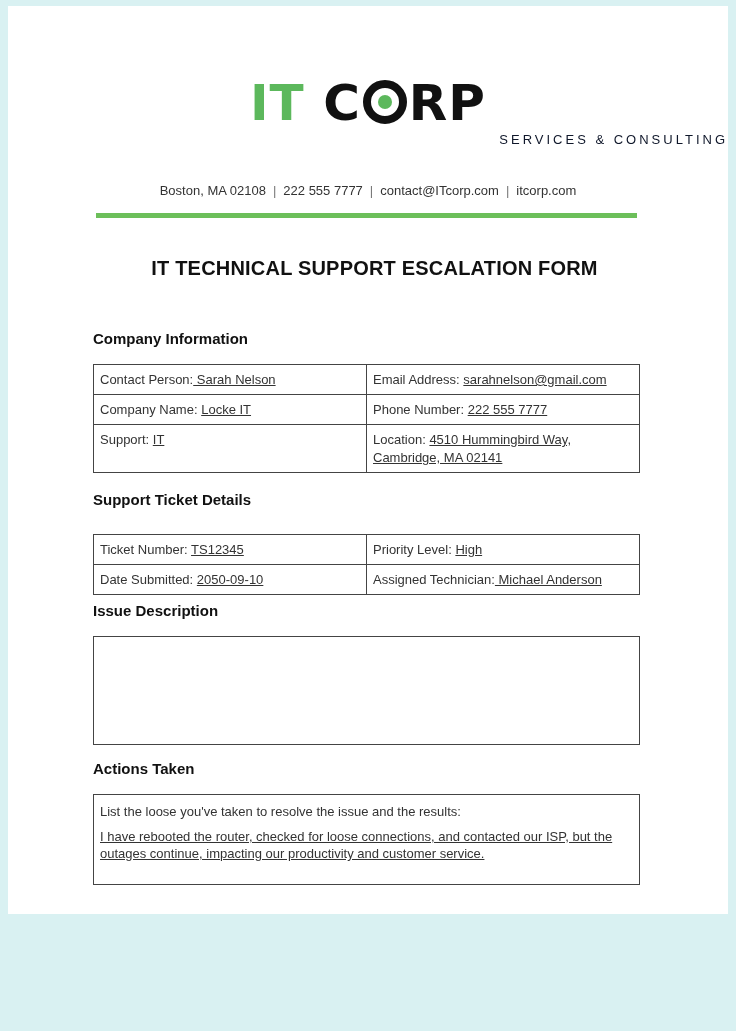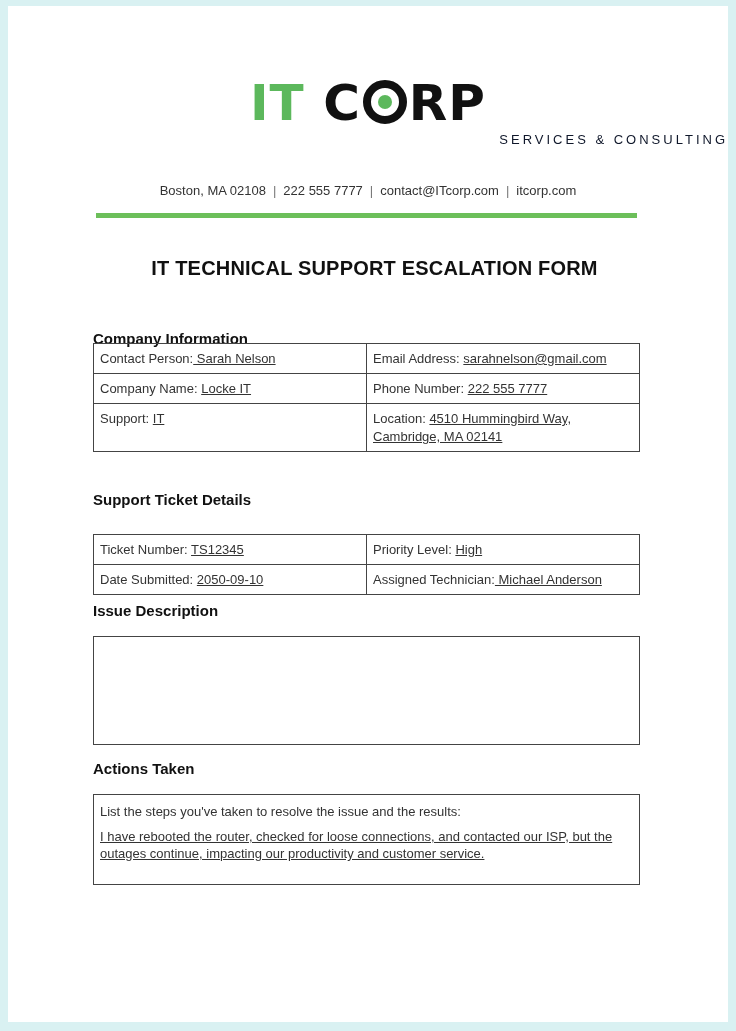--- a/index.html
+++ b/index.html
@@ -5,21 +5,21 @@
   html, body { margin: 0; padding: 0; }
   body {
     width: 736px; height: 1031px;
     background: #d9f1f2;
     font-family: "Liberation Sans", sans-serif;
     color: #222;
     position: relative;
     overflow: hidden;
   }
   .page {
-    position: absolute; left: 8px; top: 6px; width: 720px; height: 1016px;
+    position: absolute; left: 8px; top: 6px; width: 720px; height: 908px;
     background: #ffffff;
   }
   .logo {
     position: absolute; left: 0; right: 0; top: 70px; text-align: center;
     font-family: "DejaVu Sans", sans-serif; font-weight: bold;
     font-size: 50px; letter-spacing: 1px; line-height: 54px;
   }
   .logo .it { color: #5cb85c; }
   .logo .corp { color: #111; }
   .logo .o-wrap {
@@ -80,21 +80,21 @@
 
   <div class="contact-line">
     <span>Boston, MA 02108</span><span class="sep">|</span><span>222 555 7777</span><span class="sep">|</span><span>contact@ITcorp.com</span><span class="sep">|</span><span>itcorp.com</span>
   </div>
 
   <div class="green-rule"></div>
 
   <div class="doc-title">IT TECHNICAL SUPPORT ESCALATION FORM</div>
 
   <div class="section-h" style="top:324px;">Company Information</div>
-  <table class="grid" style="top:337px;">
+  <table class="grid" style="top:358px;">
     <tbody>
         <tr>
       <td><span>Contact Person:</span><span class="val"> Sarah Nelson</span></td>
       <td><span>Email Address:</span> <span class="val">sarahnelson@gmail.com</span></td>
     </tr>
     <tr>
       <td><span>Company Name:</span> <span class="val">Locke IT</span></td>
       <td><span>Phone Number:</span> <span class="val">222 555 7777</span></td>
     </tr>
     <tr>
@@ -117,17 +117,17 @@
     </tr>
   </tbody>
     </table>
 
   <div class="section-h" style="top:596px;">Issue Description</div>
   <div class="box" style="top:630px; height:91px;">
   </div>
 
   <div class="section-h" style="top:754px;">Actions Taken</div>
   <div class="box" style="top:788px; height:73px;">
-    <div class="prompt">List the steps you've taken to resolve the issue and the results:</div>
+    <div class="prompt">List the loose you've taken to resolve the issue and the results:</div>
     <div class="answer">I have rebooted the router, checked for loose connections, and contacted our ISP, but the outages continue, impacting our productivity and customer service.</div>
   </div>
 
 </div>
 
 </body></html>

